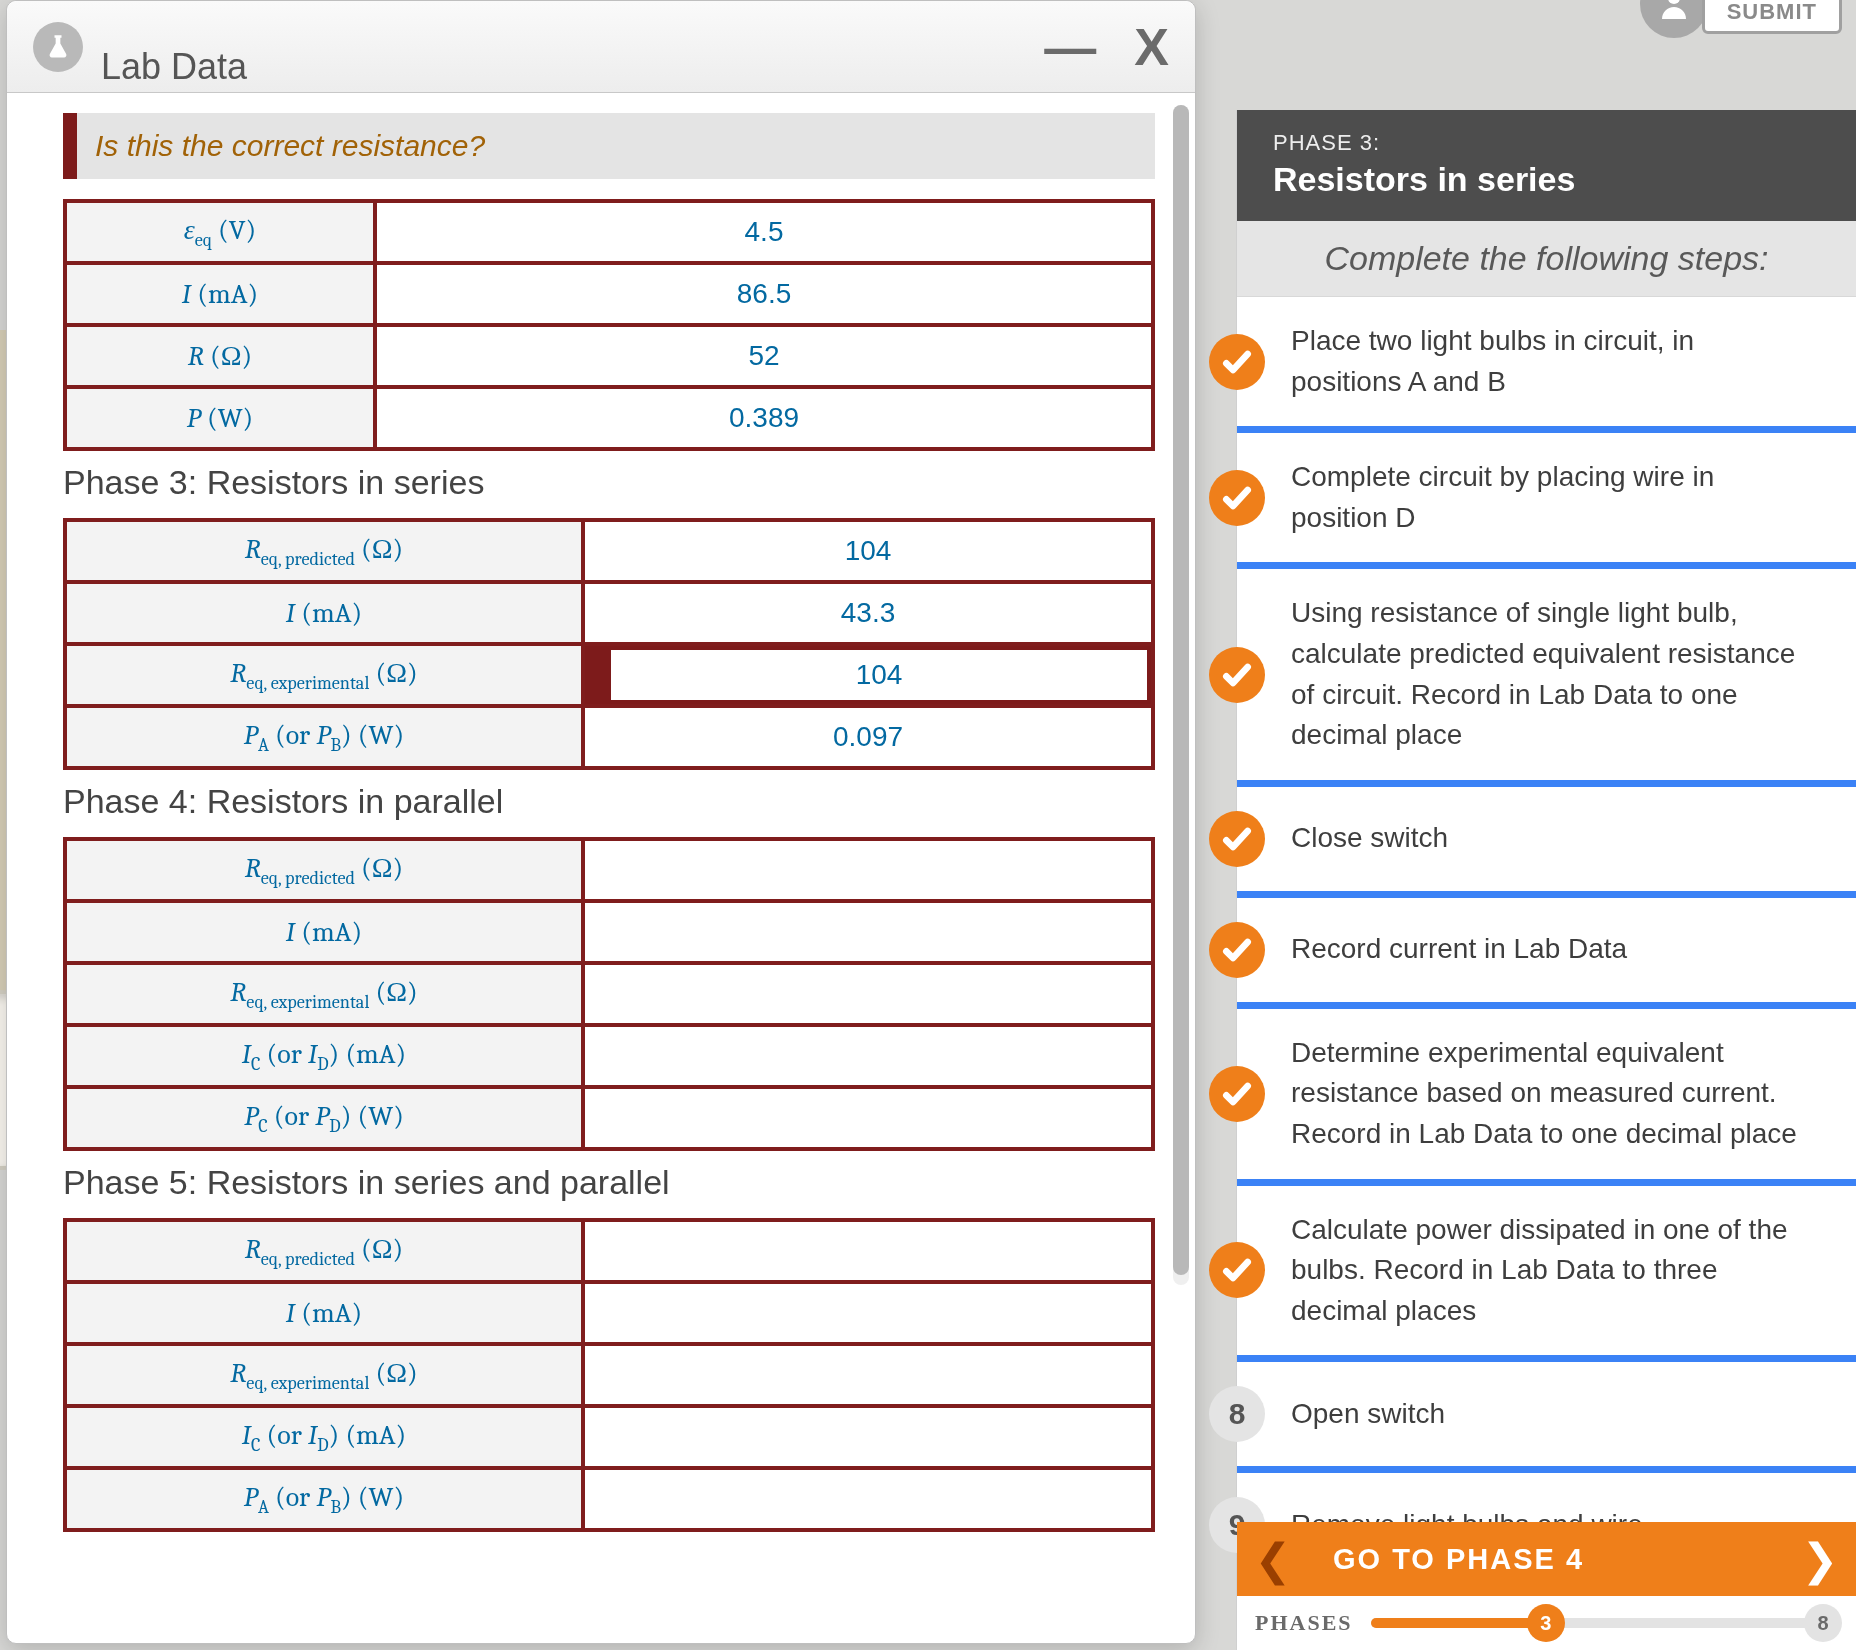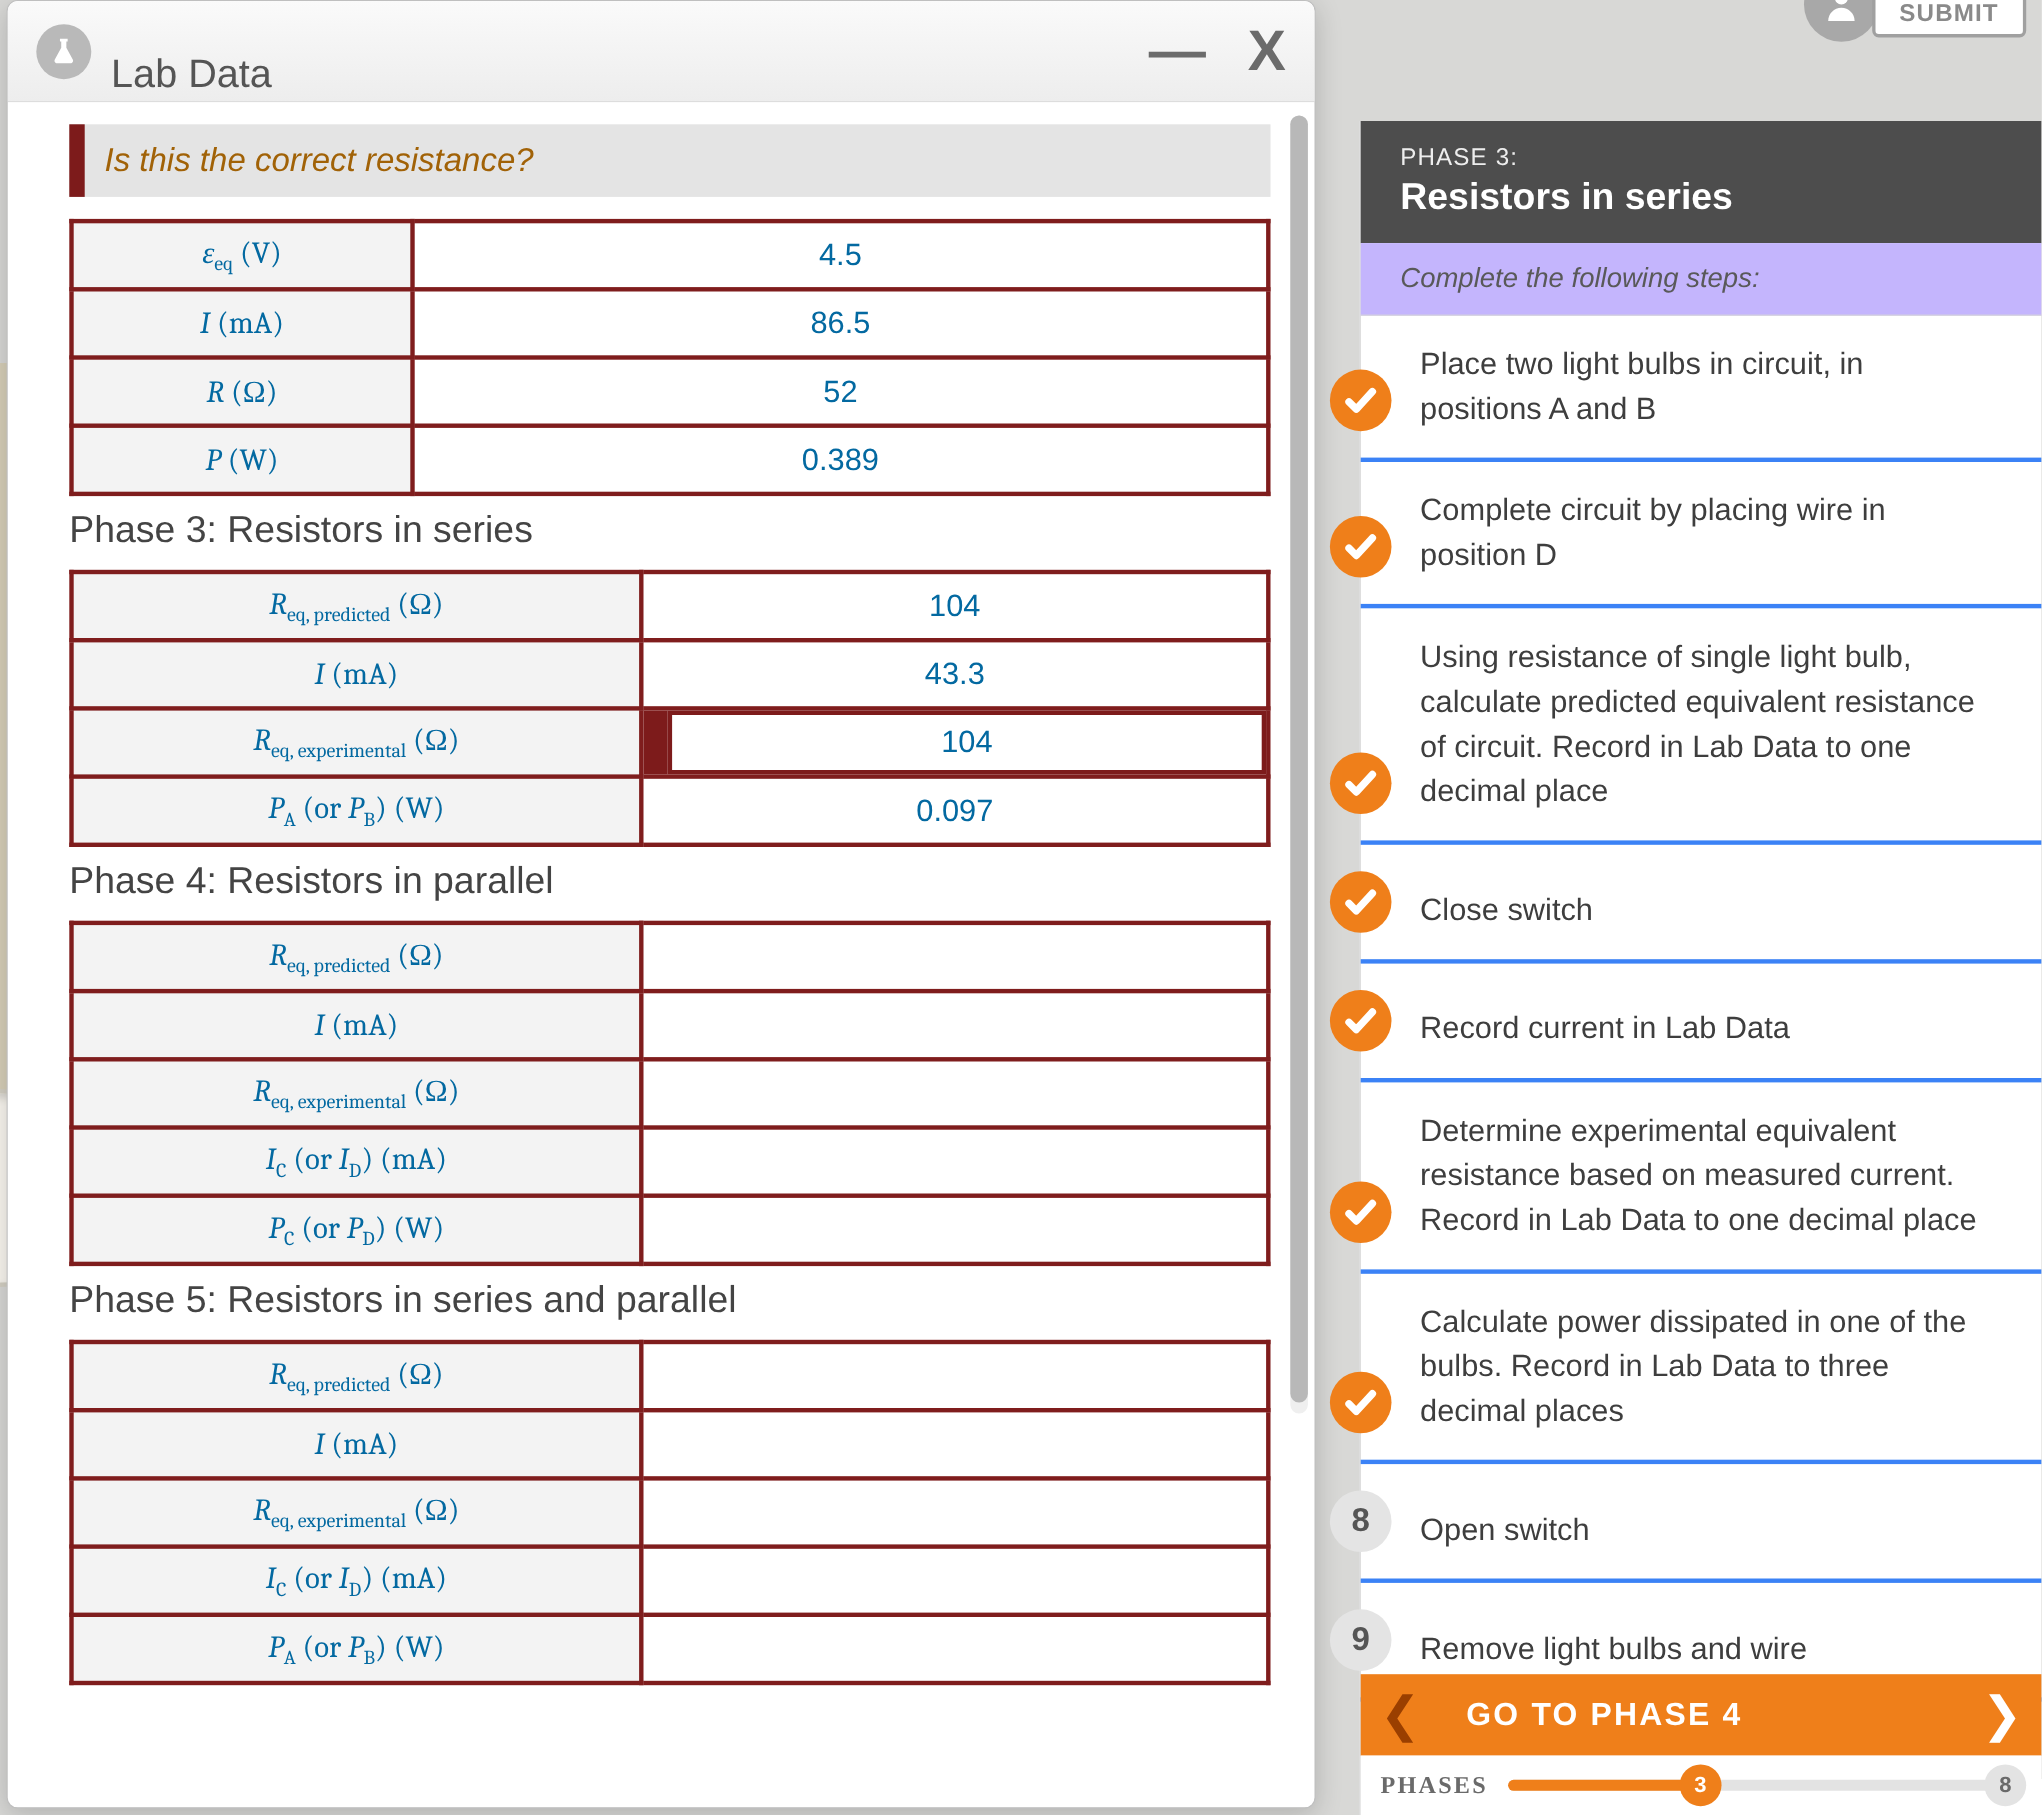--- a/index.html
+++ b/index.html
@@ -61,24 +61,24 @@
   .active-input{ flex:1; border:4px solid #7d1b1b; display:flex; align-items:center; justify-content:center; font-size:28px; }
 
   
   .steps-panel {
     position:absolute; left:1236px; top:110px; right:0; bottom:0; width:620px;
     background:#fff; border-left:1px solid #d0d0d0;
   }
   .phase-header { background:#4d4d4d; color:#fff; padding:20px 36px 22px; }
   .phase-kicker { font-size:22px; letter-spacing:1px; opacity:.9; }
   .phase-title  { font-size:34px; font-weight:700; margin-top:4px; }
-  .complete-bar { background:#c4b5fd; color:#595959; font-style:italic; font-size:25px; padding:18px 36px; border-bottom:1px solid #d8d8d8;}
+  .complete-bar { background:#e5e5e5; color:#595959; font-style:italic; font-size:34px; padding:18px 36px; border-bottom:1px solid #d8d8d8;text-align:center;}
 
   .steps { padding:0; }
-  .step { display:flex; align-items:flex-end; gap:26px; padding:24px 26px 24px 0; border-bottom:4px solid #3b82f6;}
+  .step { display:flex; align-items:center; gap:26px; padding:24px 26px 24px 0; border-bottom:7px solid #3b82f6;}
   .step .badge { flex:0 0 56px; margin-left:-28px; width:56px; height:56px; border-radius:50%; display:flex; align-items:center; justify-content:center; font-size:30px; font-weight:700; }
   .badge.done { background:#ef7f1a; color:#fff; }
   .badge.done svg { width:32px; height:32px; stroke:#fff; stroke-width:5; fill:none; stroke-linecap:round; stroke-linejoin:round;}
   .badge.num  { background:#e4e4e4; color:#555; }
   .step .text { font-size:28px; line-height:1.45; color:#3e3e3e; padding-right:20px; }
 
   .goto-bar {
     position:absolute; left:0; bottom:54px; width:100%; height:74px;
     background:#ef7f1a; display:flex; align-items:center; color:#fff;
   }

